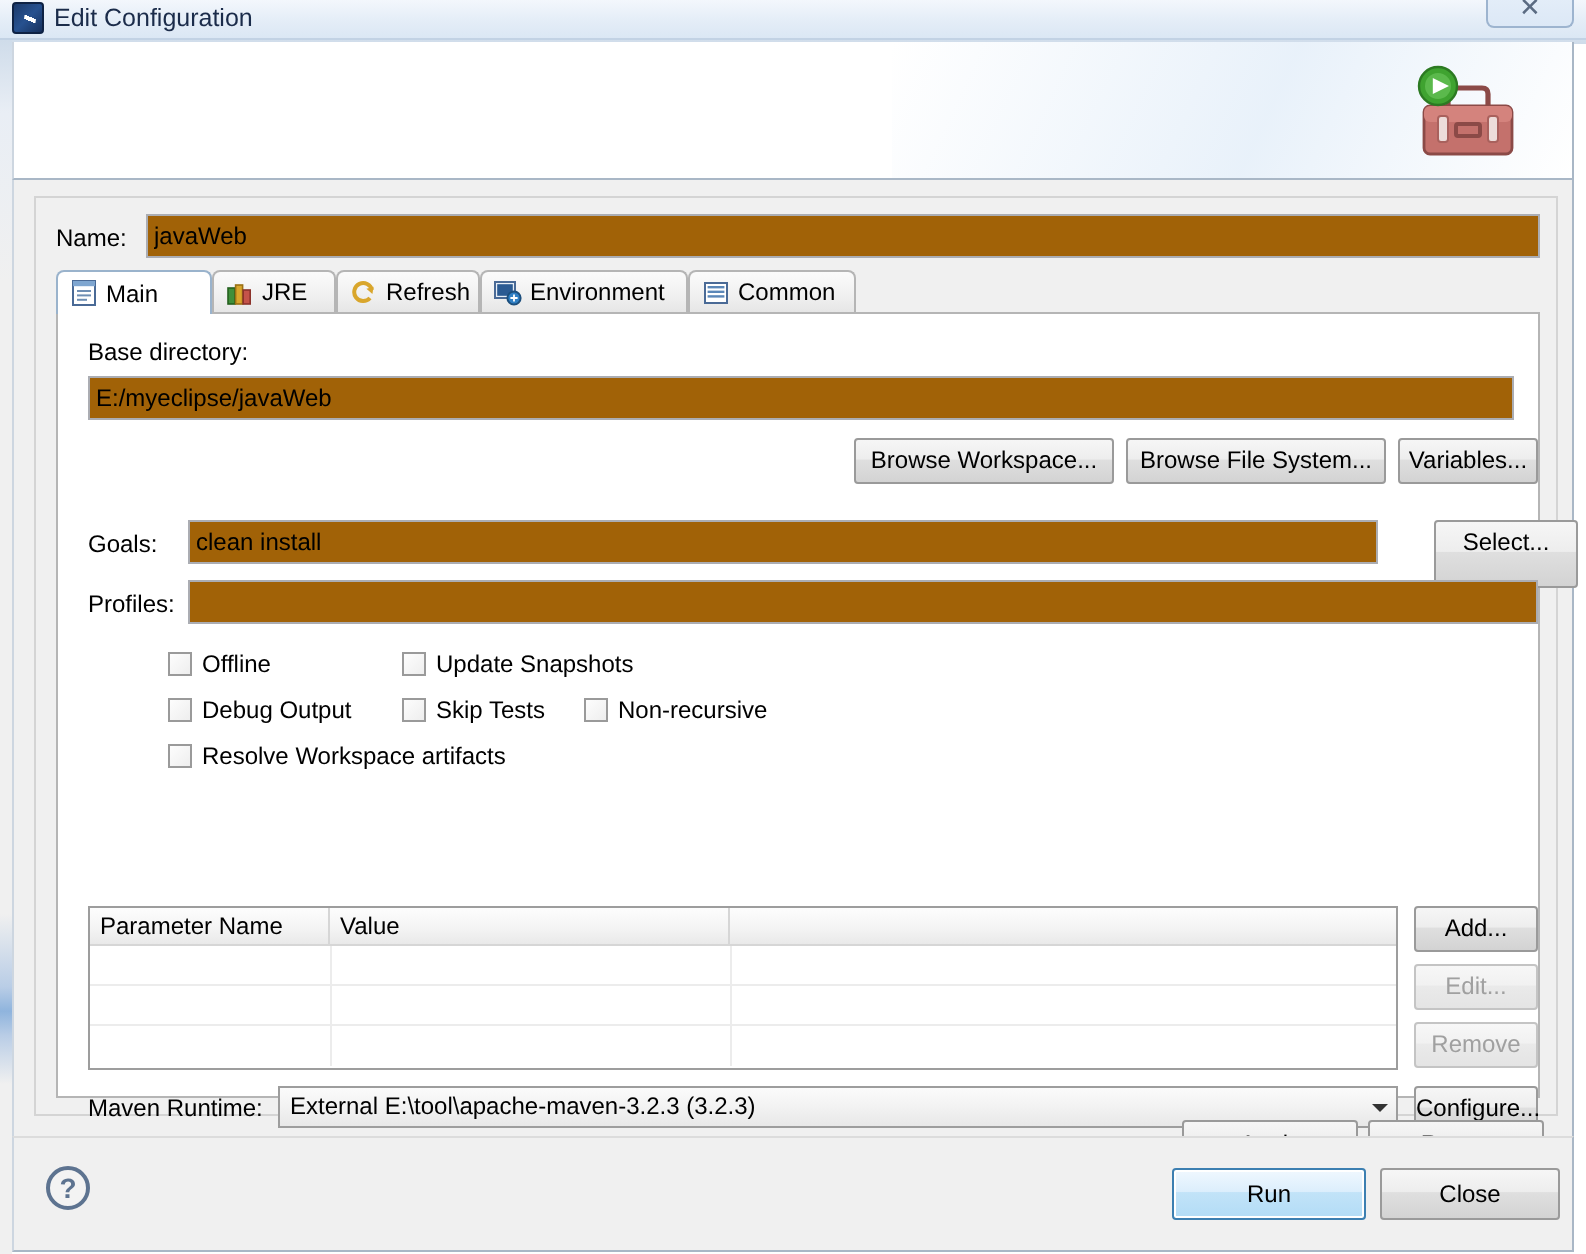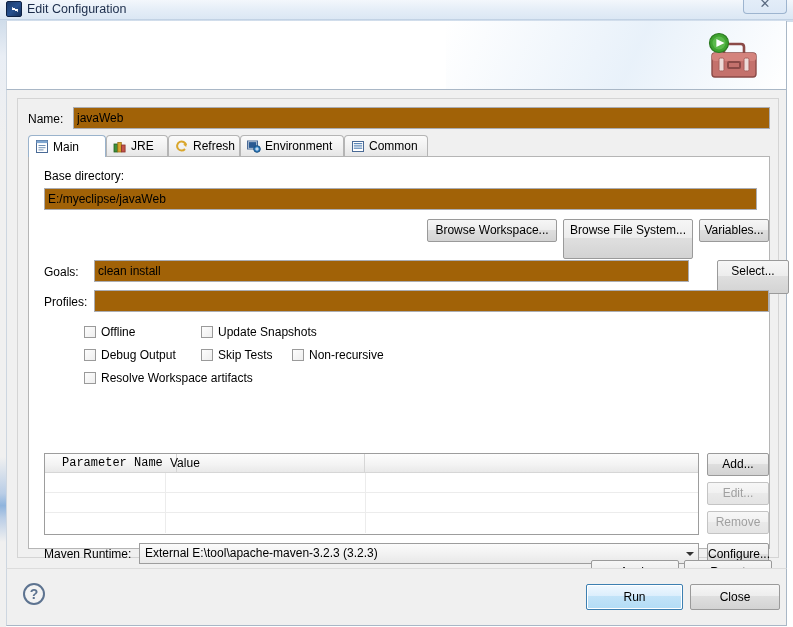--- a/index.html
+++ b/index.html
@@ -349,21 +349,21 @@
           <span>Common</span>
         </div>
       </div>
 
       <div id="tab-panel">
 
         <div class="lbl" style="left:15px; top:12px;">Base directory:</div>
         <input class="txtfield" style="left: 15px; top: 31px; width: 713px; height: 22px;" value="E:/myeclipse/javaWeb">
 
         <div class="btn" style="left:398px; top:62px; width:130px; height:23px; line-height:21px;">Browse Workspace...</div>
-        <div class="btn" style="left:534px; top:62px; width:130px; height:40px; line-height:21px;">Browse File System...</div>
+        <div class="btn" style="left:534px; top:62px; width:130px; height:23px; line-height:21px;">Browse File System...</div>
         <div class="btn" style="left:670px; top:62px; width:70px; height:23px; line-height:21px;">Variables...</div>
 
         <div class="lbl" style="left:15px; top:108px;">Goals:</div>
         <input class="txtfield" style="left: 65px; top: 103px; width: 595px; height: 22px;" value="clean install">
         <div class="btn" style="left:688px; top:103px; width:72px; height:34px; line-height:21px;">Select...</div>
 
         <div class="lbl" style="left:15px; top:138px;">Profiles:</div>
         <input class="txtfield" style="left: 65px; top: 133px; width: 675px; height: 22px;" value="">
 
         <div class="cbrow" style="left:55px; top:168px;">
@@ -386,21 +386,21 @@
           <span class="cbox"></span>
           <span>Non-recursive</span>
         </div>
         <div class="cbrow" style="left:55px; top:214px;">
           <span class="cbox"></span>
           <span>Resolve Workspace artifacts</span>
         </div>
 
         <div id="param-table">
           <div id="param-head">
-            <div class="colhead" style="left:12px; width:120px;font-family:Liberation Mono, monospace;">Parameter Name</div>
+            <div class="colhead" style="left:0; width:120px;">Parameter Name</div>
             <div class="colhead" style="left:120px; width:200px;">Value</div>
             <div class="colhead" style="left:320px; width:335px; border-right:none;"></div>
           </div>
           <div class="trow">
             <div class="tcell-div" style="left:120px;"></div>
             <div class="tcell-div" style="left:320px;"></div>
           </div>
           <div class="trow">
             <div class="tcell-div" style="left:120px;"></div>
             <div class="tcell-div" style="left:320px;"></div>

